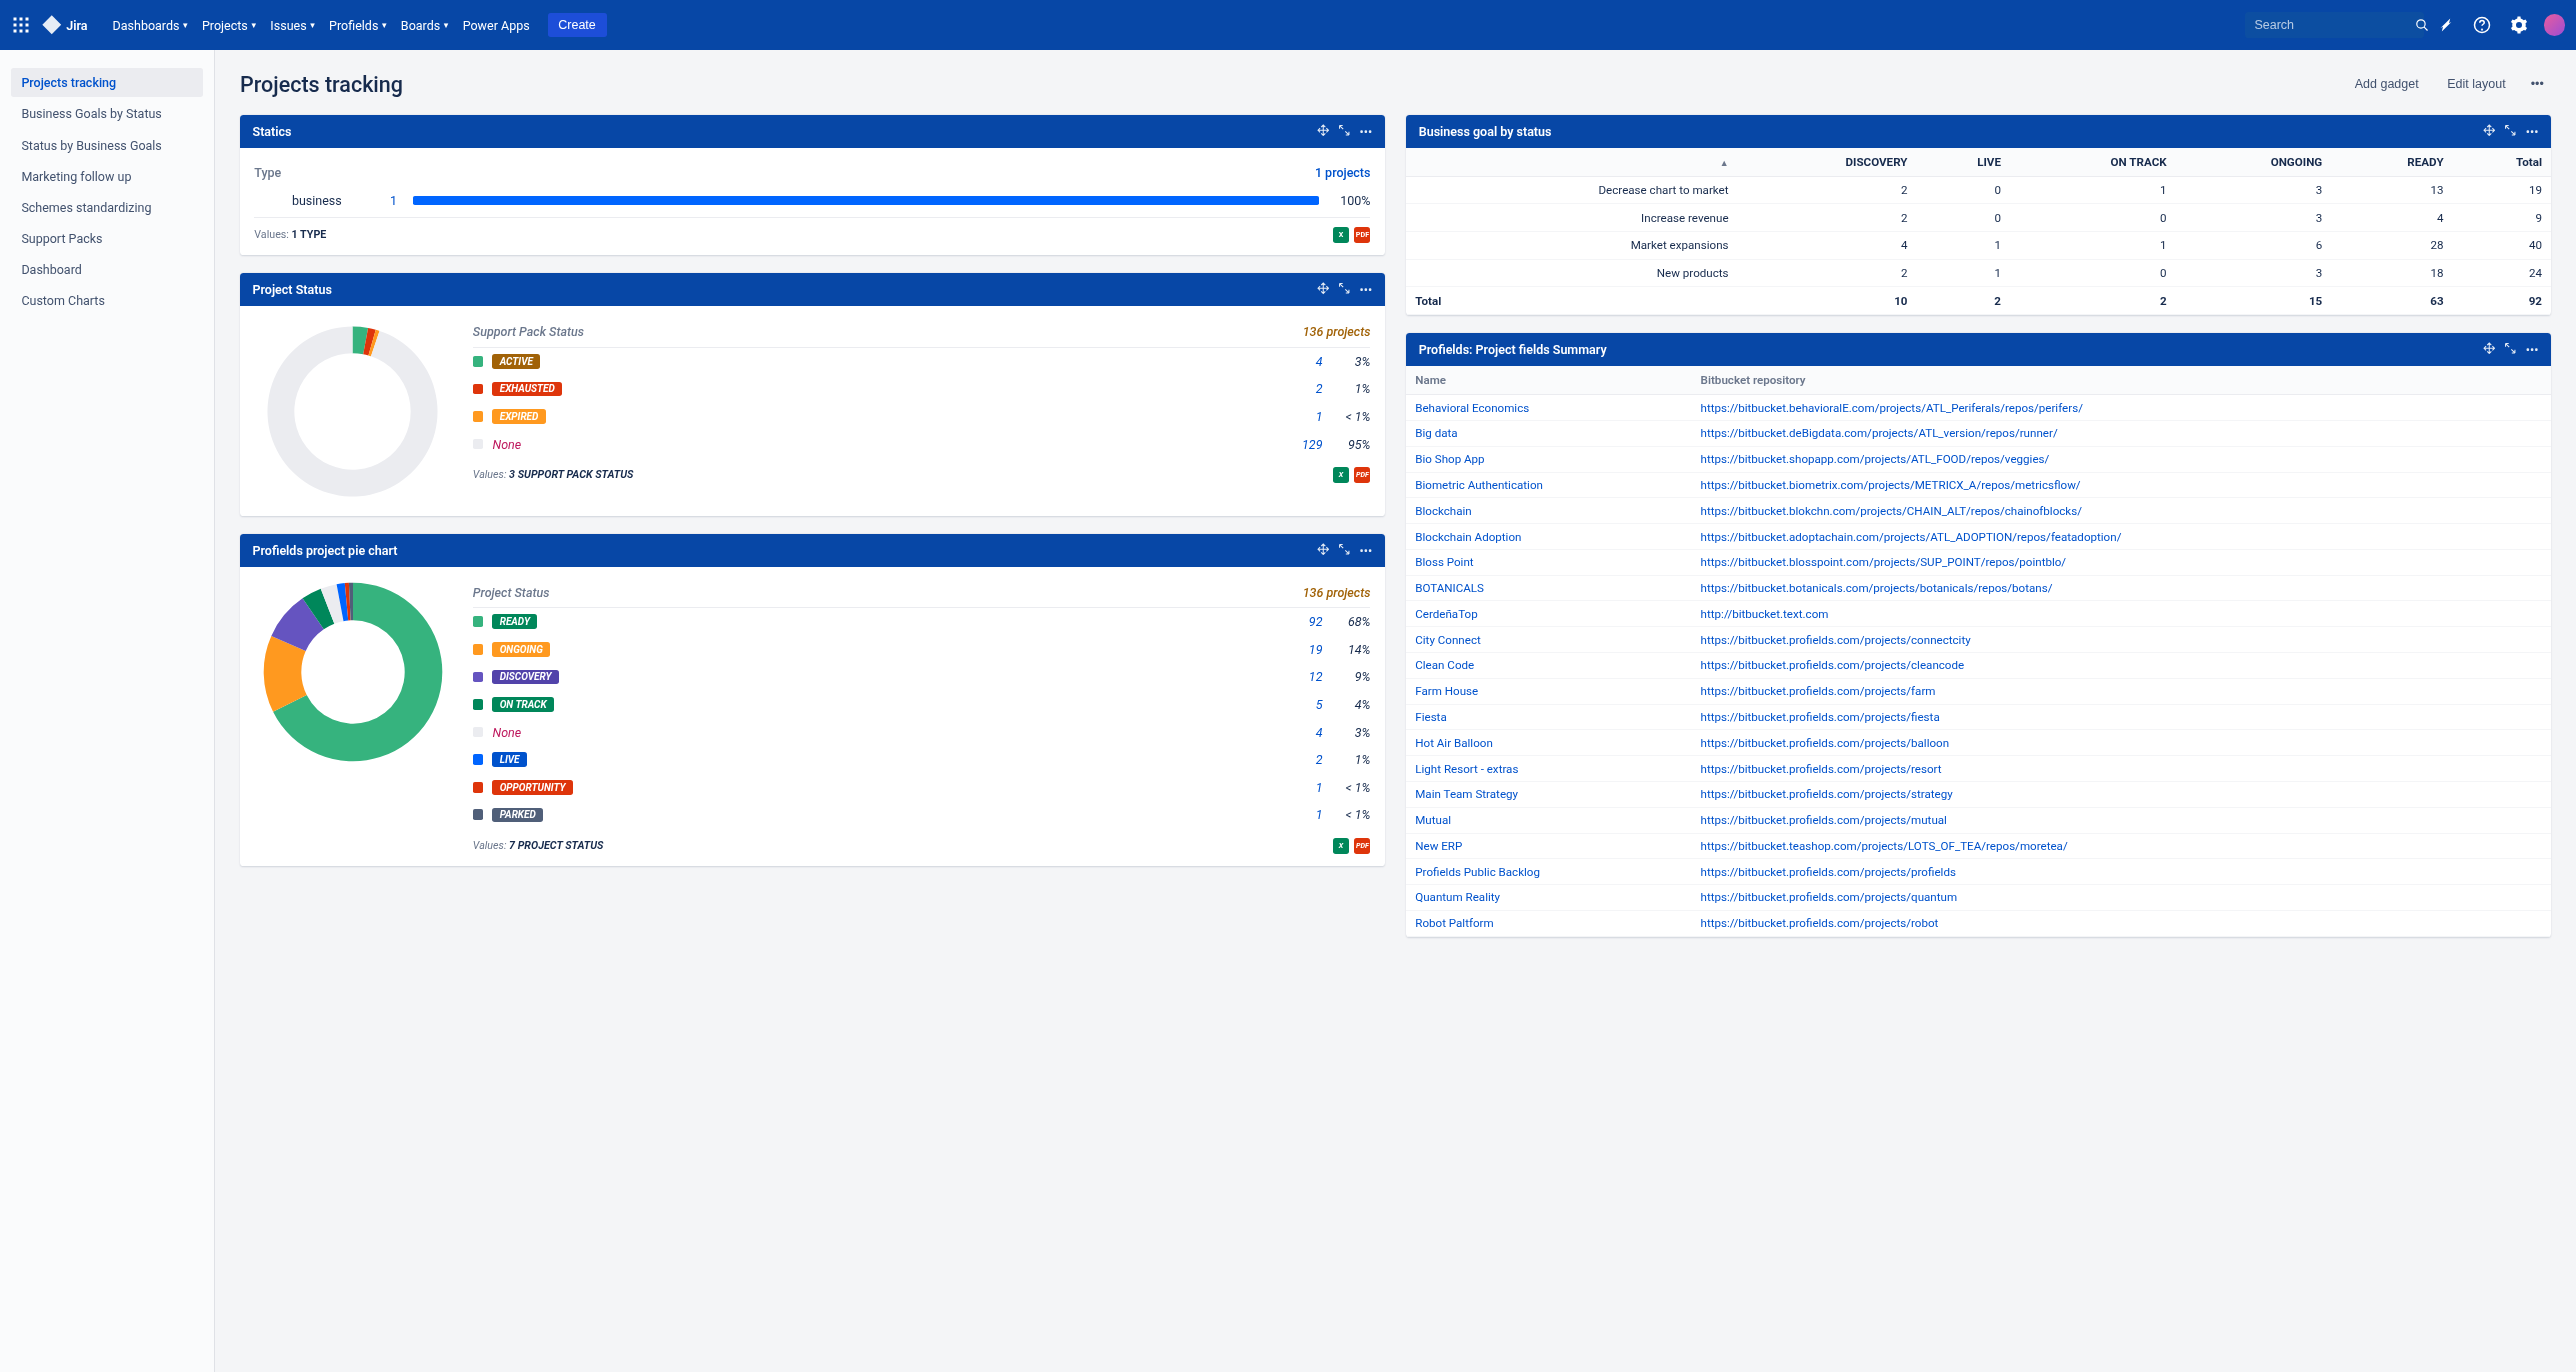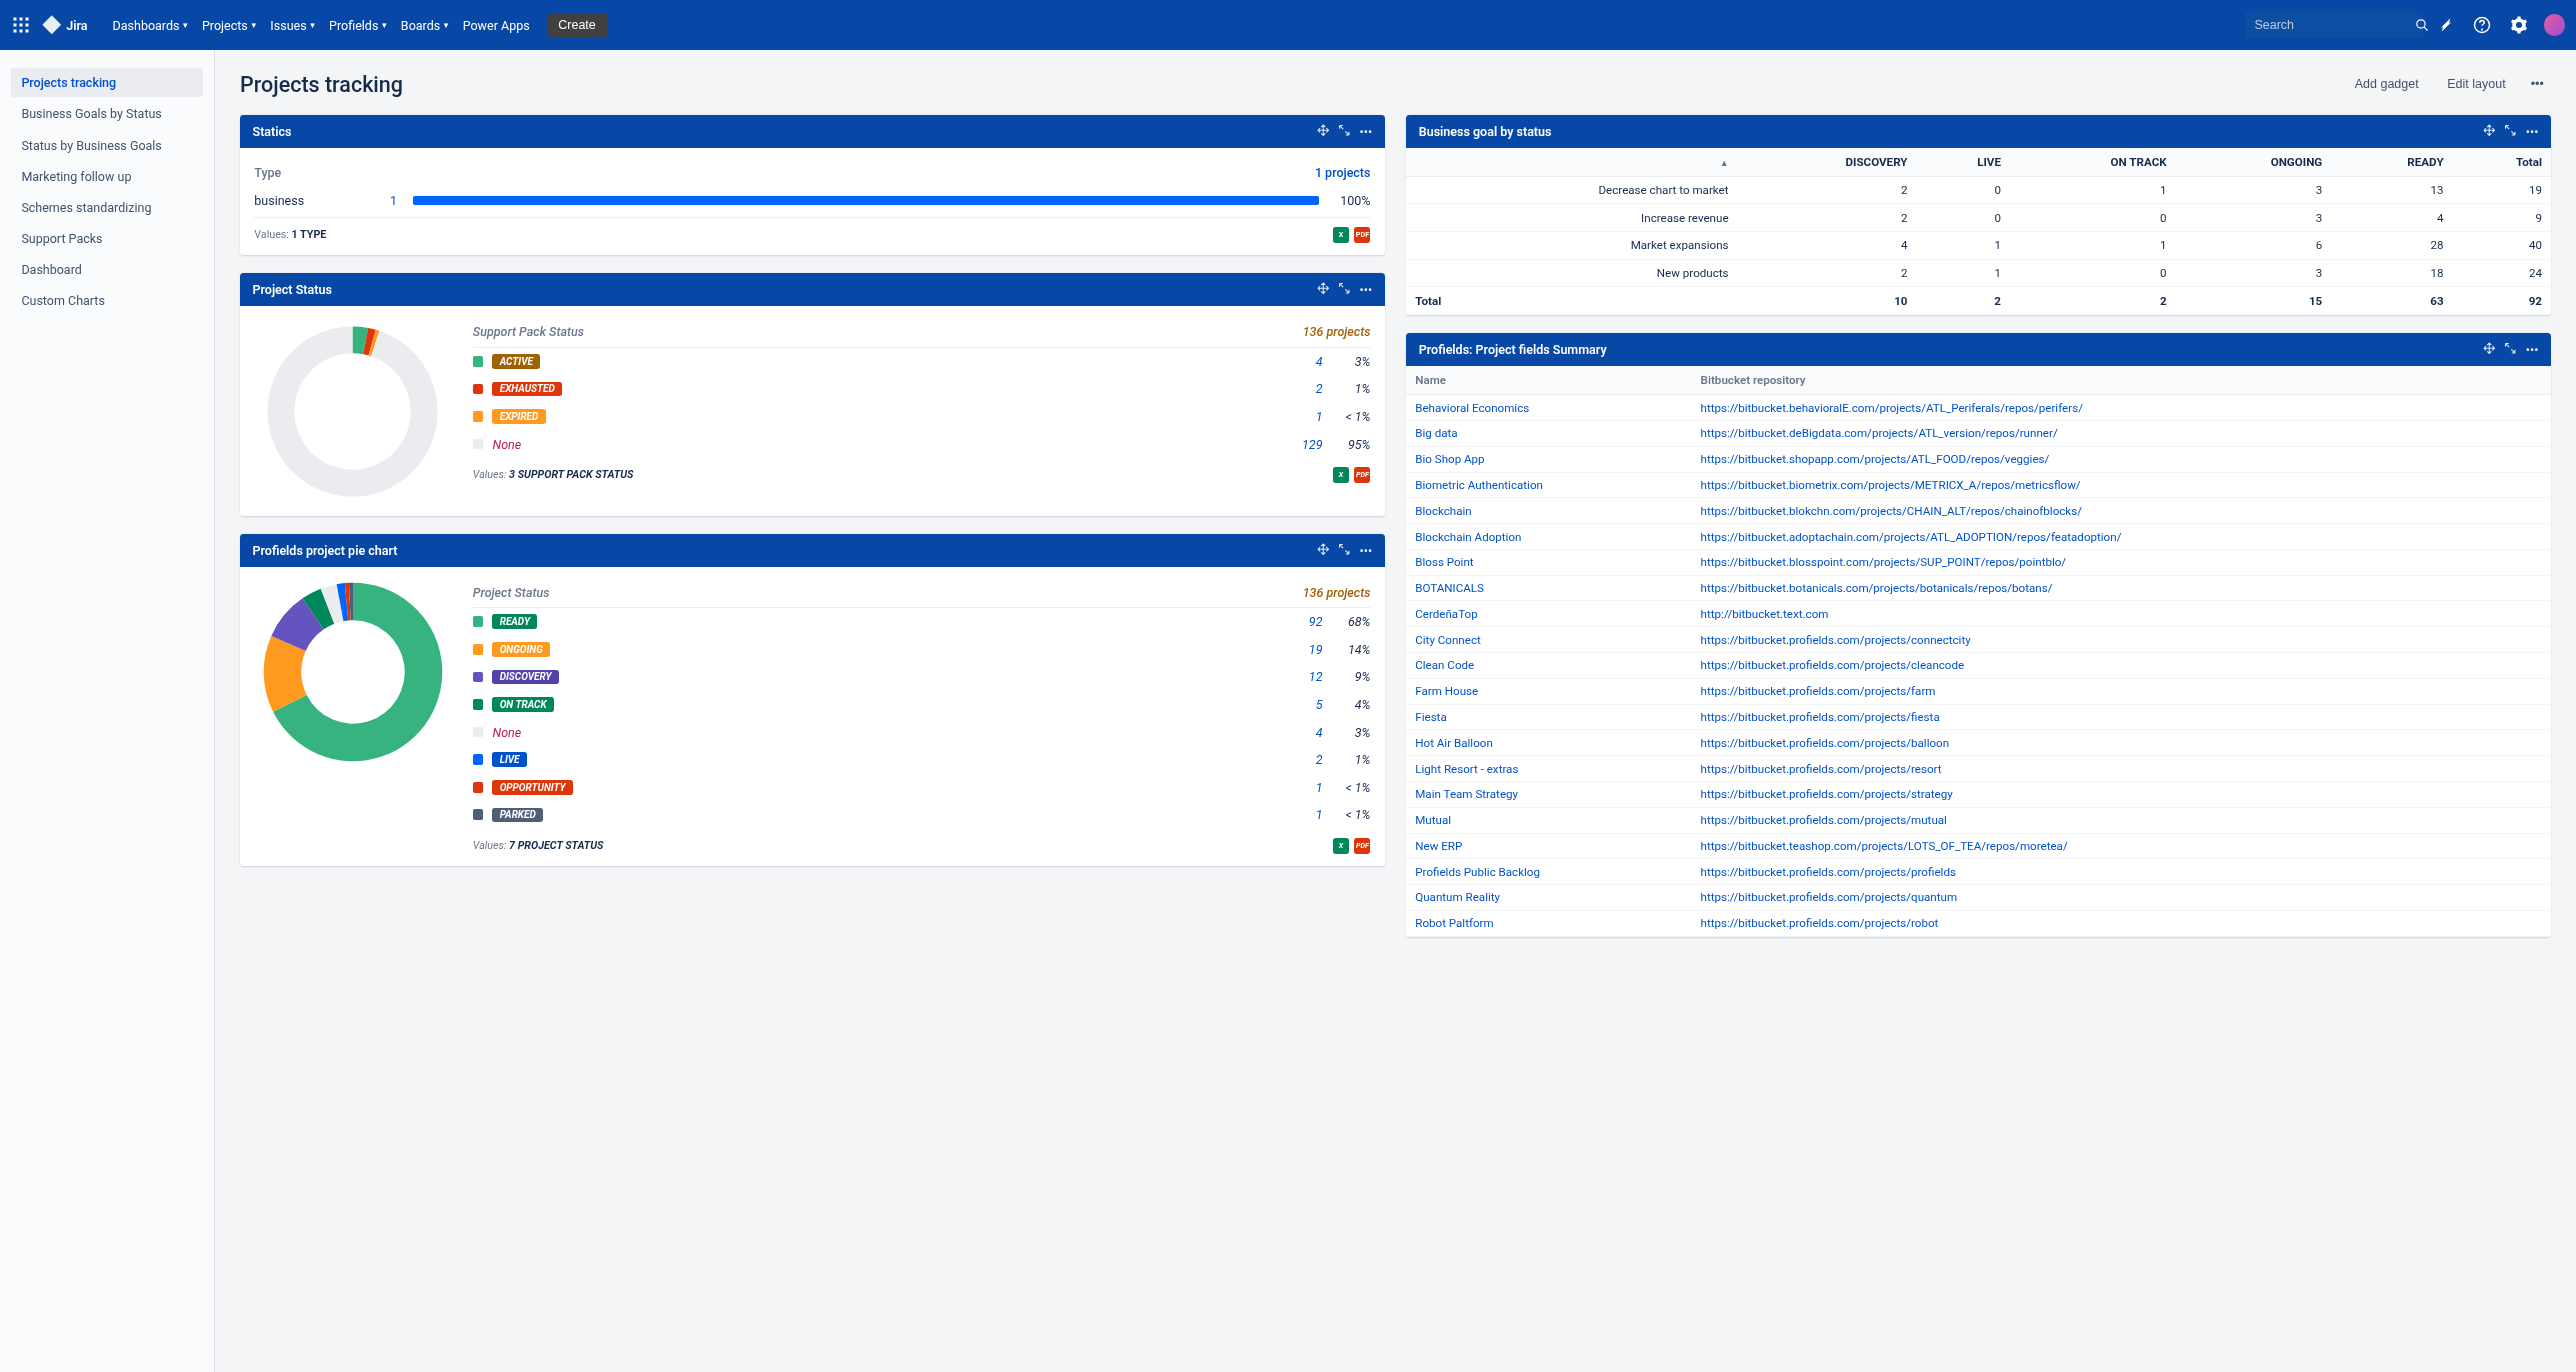--- a/index.html
+++ b/index.html
@@ -5,21 +5,21 @@
 * { margin: 0; padding: 0; box-sizing: border-box; }
 body { font-family: -apple-system, BlinkMacSystemFont, "Segoe UI", Roboto, sans-serif; background: #f4f5f7; color: #172b4d; font-size: 12.5px; }
 
 
 .top-nav { background: #0747a6; height: 50px; display: flex; align-items: center; padding: 0 10.7px; gap: 3.6px; }
 .top-nav .apps-icon { color: white; width: 21.5px; height: 21.5px; display: flex; align-items: center; justify-content: center; margin-right: 5.4px; cursor: pointer; }
 .top-nav .logo { display: flex; align-items: center; gap: 3.6px; color: white; font-weight: 600; margin-right: 14.3px; cursor: pointer; }
 .top-nav .logo svg { width: 21.5px; height: 21.5px; }
 .nav-item { color: white; padding: 7.2px 7.2px; display: flex; align-items: center; gap: 3.6px; cursor: pointer; font-size: 12.5px; }
 .nav-item .chevron { font-size: 9px; }
-.create-btn { background: #404040; color: white; border: none; padding: 5.4px 10.7px; border-radius: 2.7px; font-weight: 500; cursor: pointer; margin-left: 7.2px; font-size: 12.5px; }
+.create-btn { background: #1d4ed8; color: white; border: none; padding: 5.4px 10.7px; border-radius: 2.7px; font-weight: 500; cursor: pointer; margin-left: 7.2px; font-size: 12.5px; }
 .nav-spacer { flex: 1; }
 .search-box { background: #0c4ea1; border: none; padding: 5.4px 9px; border-radius: 3.6px; color: white; width: 179px; display: flex; align-items: center; }
 .search-box input { background: transparent; border: none; color: white; flex: 1; outline: none; font-size: 12.5px; }
 .search-box input::placeholder { color: rgba(255,255,255,0.7); }
 .nav-icon { color: white; width: 29px; height: 29px; display: flex; align-items: center; justify-content: center; cursor: pointer; margin-left: 3.6px; }
 .avatar { width: 21.5px; height: 21.5px; border-radius: 50%; background: linear-gradient(135deg, #e85d9e, #9c4dd4); cursor: pointer; margin-left: 7.2px; }
 
 
 .app-body { display: flex; height: calc(100vh - 50px); }
 .sidebar { width: 215px; background: #fafbfc; border-right: 0.9px solid #dfe1e6; padding: 18px 10.7px; overflow-y: auto; }
@@ -42,21 +42,21 @@
 .gadget-header .title { font-weight: 600; font-size: 12.5px; }
 .gadget-header .header-actions { margin-left: auto; display: flex; gap: 9px; }
 .gadget-header .ha { cursor: pointer; opacity: 0.9; }
 .gadget-body { padding: 10.7px 14.3px; }
 
 
 .statics-row { display: flex; align-items: center; padding: 7.2px 0; }
 .statics-row .type-label { color: #6b778c; font-weight: 500; }
 .statics-row .proj-count { margin-left: auto; color: #0052cc; font-weight: 500; }
 .statics-data { display: flex; align-items: center; gap: 10.7px; padding: 5.4px 0 9px 0; border-bottom: 0.9px solid #ebecf0; }
-.statics-data .name { width: 125px; }
+.statics-data .name { width: 125px; text-align: center; }
 .statics-data .count { color: #0052cc; width: 12.5px; }
 .statics-data .bar { flex: 1; height: 9px; background: #0065ff; border-radius: 1.8px; }
 .statics-data .pct { width: 41px; text-align: right; }
 .gadget-footer { display: flex; align-items: center; padding: 9px 0 1.8px 0; font-size: 10.7px; color: #6b778c; }
 .gadget-footer .vals { }
 .gadget-footer .vals b { color: #172b4d; }
 .gadget-footer .export { margin-left: auto; display: flex; gap: 5.4px; }
 .badge-icon { width: 16px; height: 16px; border-radius: 2.7px; display: flex; align-items: center; justify-content: center; font-size: 7.2px; font-weight: bold; color: white; cursor: pointer; }
 .badge-icon.xls { background: #00875a; }
 .badge-icon.pdf { background: #de350b; }

